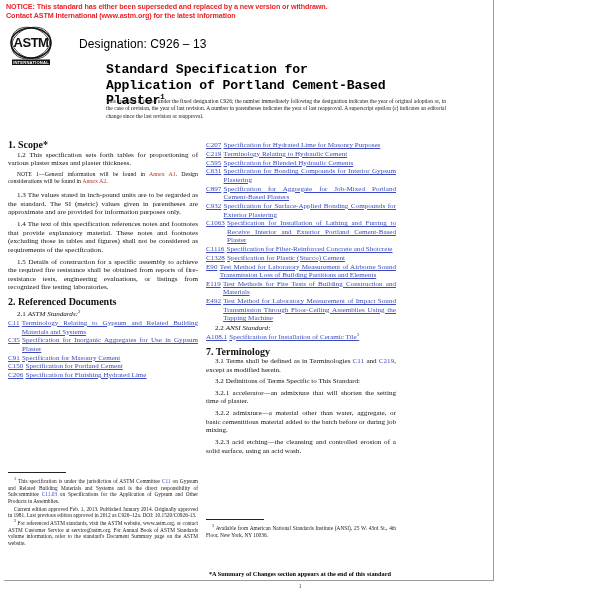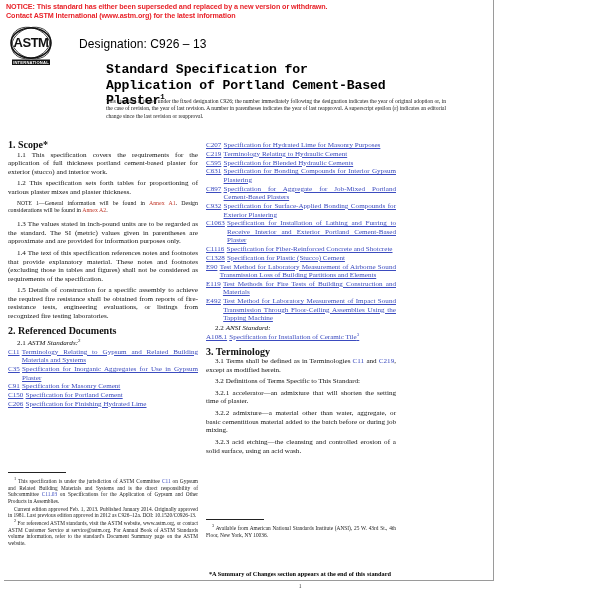--- a/index.html
+++ b/index.html
@@ -246,21 +246,20 @@
       <span>Application of Portland Cement-Based Plaster</span><span class="sup">1</span>
     </div>
   </div>
 
   <div class="intro">This standard is issued under the fixed designation C926; the number immediately following the designation indicates the year of original adoption or, in the case of revision, the year of last revision. A number in parentheses indicates the year of last reapproval. A superscript epsilon (ε) indicates an editorial change since the last revision or reapproval.</div>
 
   <div class="col col-left">
 
     <div class="sec-head">1. Scope*</div>
 
-    <p class="para">1.1 This specification covers the requirements for the application of full thickness portland cement-based plaster for exterior (stucco) and interior work.</p>
     <p class="para">1.2 This specification sets forth tables for proportioning of various plaster mixes and plaster thickness.</p>
 
     <p class="note">
       <span class="nlabel">NOTE 1</span><span>—General information will be found in </span><span class="lnk">Annex A1</span><span>. Design considerations will be found in </span><span class="lnk">Annex A2</span><span>.</span>
     </p>
 
     <p class="para">1.3 The values stated in inch-pound units are to be regarded as the standard. The SI (metric) values given in parentheses are approximate and are provided for information purposes only.</p>
     <p class="para">1.4 The text of this specification references notes and footnotes that provide explanatory material. These notes and footnotes (excluding those in tables and figures) shall not be considered as requirements of the specification.</p>
     <p class="para">1.5 Details of construction for a specific assembly to achieve the required fire resistance shall be obtained from reports of fire-resistance tests, engineering evaluations, or listings from recognized fire testing laboratories.</p>
 
@@ -345,21 +344,21 @@
 
     <div class="sub-head" style="margin-top:1.5px">
       <span class="num">2.2 </span><span>ANSI Standard:</span>
     </div>
 
     <div class="ref">
       <span class="code">A108.1</span>
       <span class="txt"><span>Specification for Installation of Ceramic Tile</span><span class="sup-s">3</span></span>
     </div>
 
-    <div class="sec-head spaced">3. Terminology</div>
+    <div class="sec-head spaced">7. Terminology</div>
 
     <p class="para">
       <span>3.1 Terms shall be defined as in Terminologies </span><span class="blue">C11</span><span> and </span><span class="blue">C219</span><span>, except as modified herein.</span>
     </p>
 
     <p class="para">
       <span>3.2 </span><span class="term">Definitions of Terms Specific to This Standard:</span>
     </p>
 
     <p class="para nogap" style="margin-top:3px">

